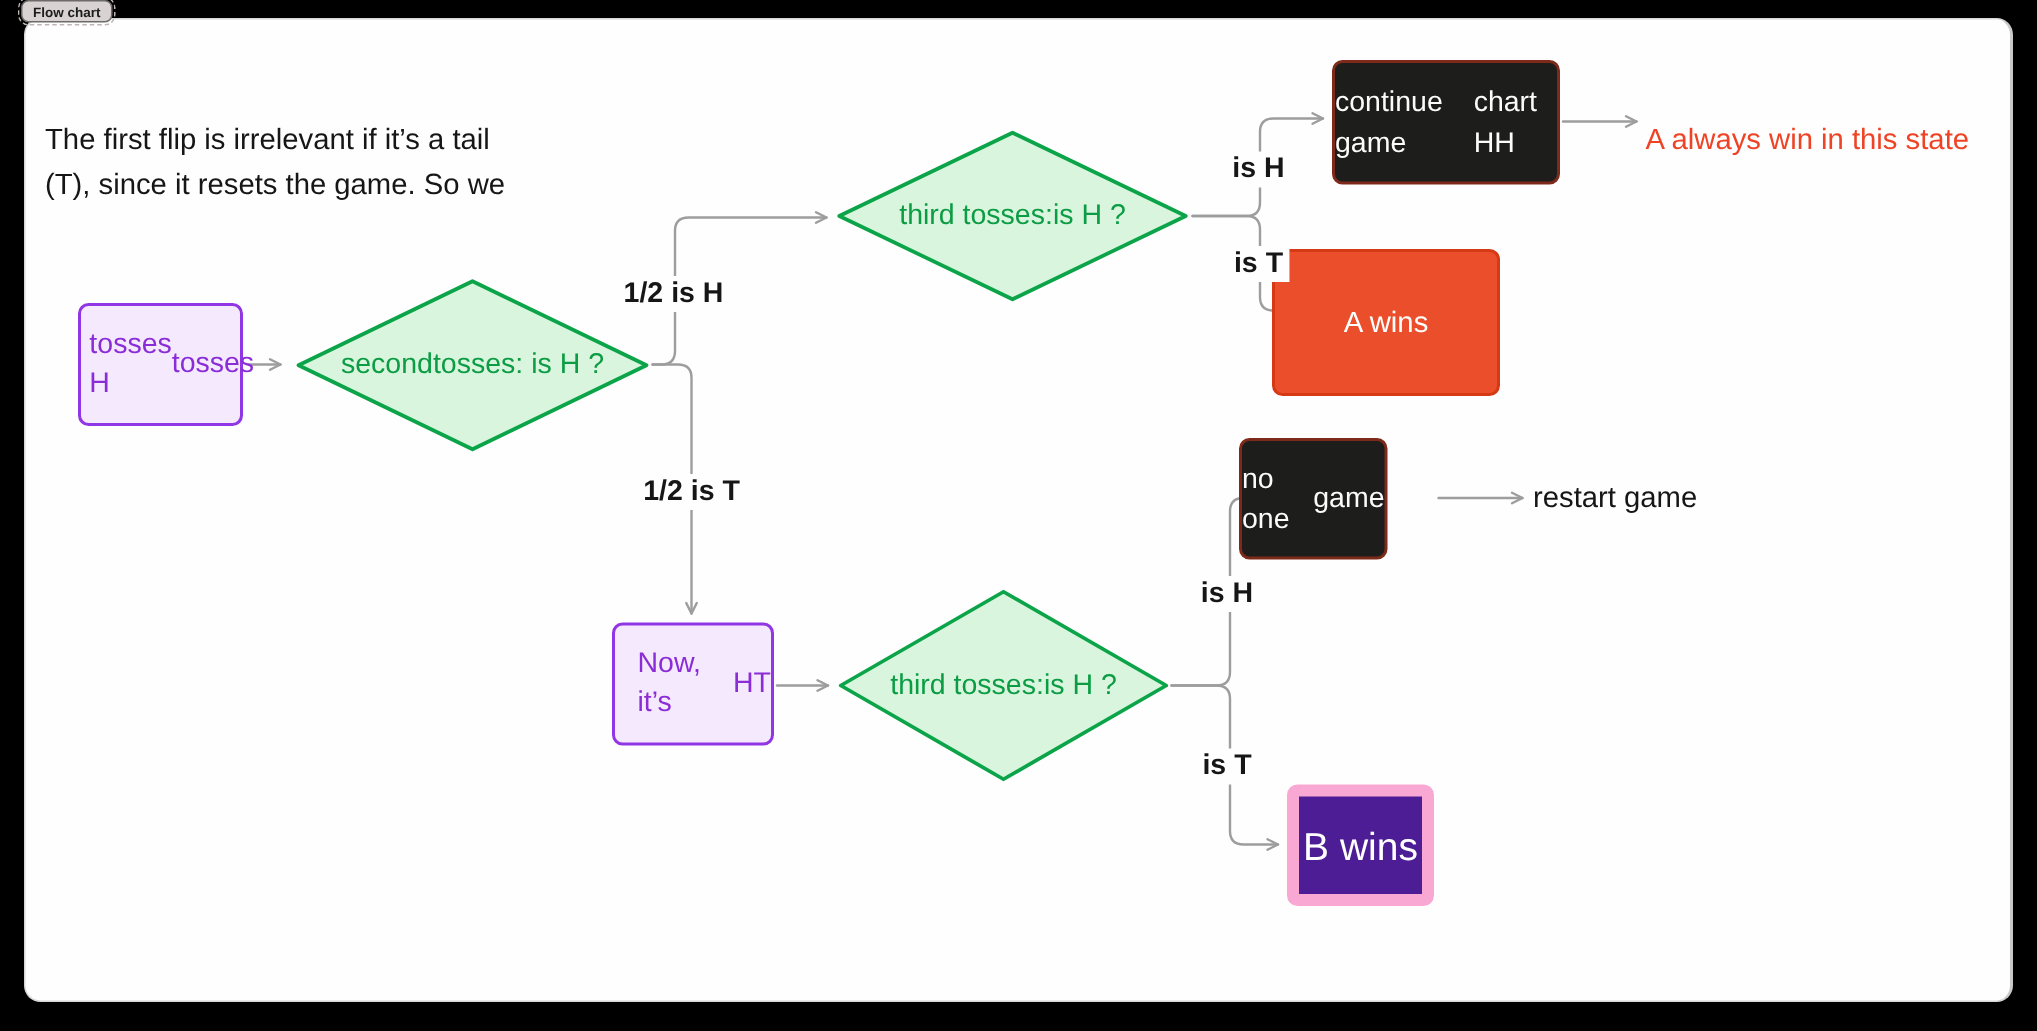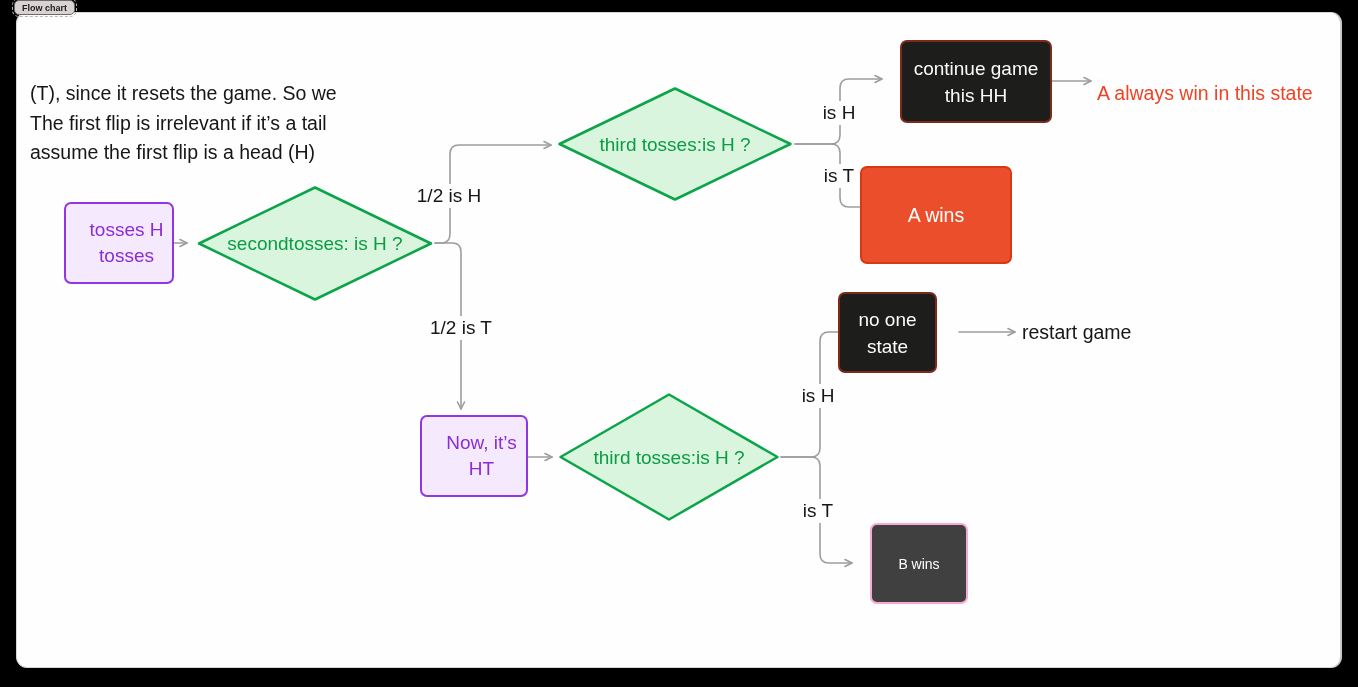--- a/index.html
+++ b/index.html
@@ -22,41 +22,41 @@
     font-size:9px;font-weight:bold;color:#1c1c1c;
     outline:1px dashed #bdb5b5;outline-offset:1px;box-sizing:border-box;
   }
 
   .note{
     position:absolute;left:30px;top:79px;width:345px;
     font-size:19.5px;line-height:29.5px;color:#161616;
   }
 
   .node{
-    position:absolute;display:flex;flex-direction:column;
-    align-items:center;justify-content:center;text-align:center;
+    position:absolute;display:flex;flex-direction:row;
+    align-items:center;justify-content:center;text-align:left;
     box-sizing:border-box;border-radius:7px;
-    font-size:19px;line-height:26px;margin-left:12px;
+    font-size:19px;line-height:26px;
   }
   .node-purple{background:#f5e9fd;border:2px solid #9136e4;color:#8b2dd6;padding-left:15px;}
   .node-dark{background:#1d1d1b;border:2.5px solid #7d2a1b;color:#fbfbfb;line-height:27px;}
   .node-orange{background:#eb4e2b;border:2px solid #d63a15;color:#ffffff;font-size:19.5px;}
-  .node-blue{background:#404040;border:2px solid #f9a8d4;color:#ffffff;font-size:14px;}
+  .node-blue{background:#4c1d95;border:8px solid #f9a8d4;color:#ffffff;font-size:26px;}
 
   .diamond{position:absolute;}
   .diamond-label{
     position:absolute;display:flex;flex-direction:row;align-items:center;
     justify-content:center;text-align:center;transform:translate(-50%,-50%);
     color:#0b9c44;font-size:19px;line-height:27px;white-space:nowrap;
   }
 
   .edge-label{
     position:absolute;transform:translate(-50%,-50%);
     background:#fefefe;padding:1px 4px;
-    font-size:19px;color:#161616;white-space:nowrap;
+    font-size:19px;color:#161616;white-space:nowrap;font-weight:bold;
   }
 
   .annotation{position:absolute;font-size:19.5px;white-space:nowrap;}
   .annotation-red{color:#ee4325;}
   .annotation-black{color:#161616;}
 </style>
 </head>
 <body>
 
 <div class="canvas"></div>
@@ -79,23 +79,22 @@
       <path d="M1042,81 L1091,81" marker-end="url(#arw)"></path>
       <path d="M781,457 L811,457 Q820,457 820,448 L820,341 Q820,332 829,332 L852,332" marker-end="url(#arw)"></path>
       <path d="M781,457 L811,457 Q820,457 820,466 L820,554 Q820,563 829,563 L852,563" marker-end="url(#arw)"></path>
       <path d="M959,332 L1015,332" marker-end="url(#arw)"></path>
     </g>
   </svg>
 
   <div class="doc-tab">Flow chart</div>
 
   <div class="note">
+    <div>The first flip is irrelevant if it’s a tail</div>
     <div>(T), since it resets the game. So we</div>
-    <div>The first flip is irrelevant if it’s a tail</div>
-    <div>assume the first flip is a head (H)</div>
   </div>
 
   <div class="node node-purple" style="left:52px;top:202px;width:110px;height:82px;">
     <div>tosses H</div>
     <div>tosses</div>
   </div>
 
   <svg class="diamond" style="left:195px;top:184px;" width="240" height="119">
     <polygon points="120,3.5 236,59.5 120,115.5 4,59.5" fill="#d9f5de" stroke="#0ca449" stroke-width="2.5" stroke-linejoin="round"></polygon>
   </svg>
@@ -107,21 +106,21 @@
   <svg class="diamond" style="left:556px;top:85px;" width="238" height="118">
     <polygon points="119,3.5 234.5,59 119,114.5 3.5,59" fill="#d9f5de" stroke="#0ca449" stroke-width="2.5" stroke-linejoin="round"></polygon>
   </svg>
   <div class="diamond-label" style="left:675px;top:144px;">
     <div>third tosses:</div>
     <div>is H ?</div>
   </div>
 
   <div class="node node-dark" style="left:888px;top:40px;width:152px;height:83px;">
     <div>continue game</div>
-    <div>this HH</div>
+    <div>chart HH</div>
   </div>
 
   <div class="node node-orange" style="left:848px;top:166px;width:152px;height:98px;">
     <div>A wins</div>
   </div>
 
   <div class="node node-purple" style="left:408px;top:415px;width:108px;height:82px;">
     <div>Now, it’s</div>
     <div>HT</div>
   </div>
@@ -129,21 +128,21 @@
   <svg class="diamond" style="left:557px;top:391px;" width="224" height="132">
     <polygon points="112,3.5 220.5,66 112,128.5 3.5,66" fill="#d9f5de" stroke="#0ca449" stroke-width="2.5" stroke-linejoin="round"></polygon>
   </svg>
   <div class="diamond-label" style="left:669px;top:457px;">
     <div>third tosses:</div>
     <div>is H ?</div>
   </div>
 
   <div class="node node-dark" style="left:826px;top:292px;width:99px;height:81px;">
     <div>no one</div>
-    <div>state</div>
+    <div>game</div>
   </div>
 
   <div class="node node-blue" style="left:858px;top:523px;width:98px;height:81px;">
     <div>B wins</div>
   </div>
 
   <div class="edge-label" style="left:449px;top:196px;">1/2 is H</div>
   <div class="edge-label" style="left:461px;top:328px;">1/2 is T</div>
   <div class="edge-label" style="left:839px;top:113px;">is H</div>
   <div class="edge-label" style="left:839px;top:176px;">is T</div>

